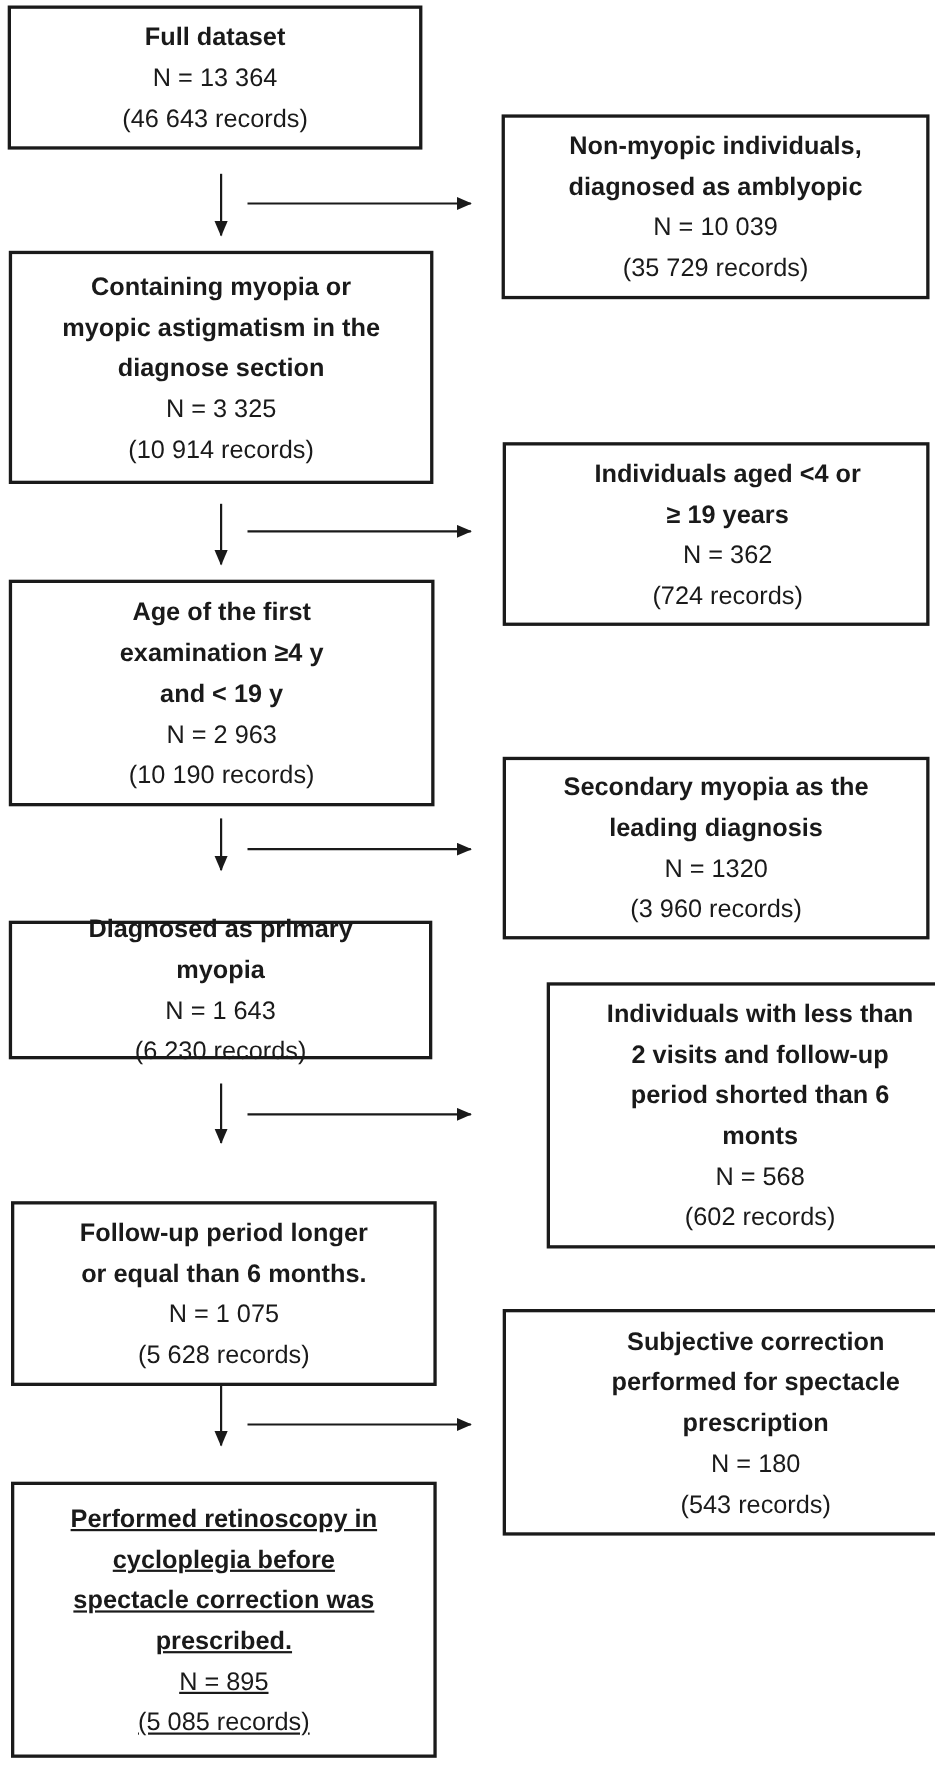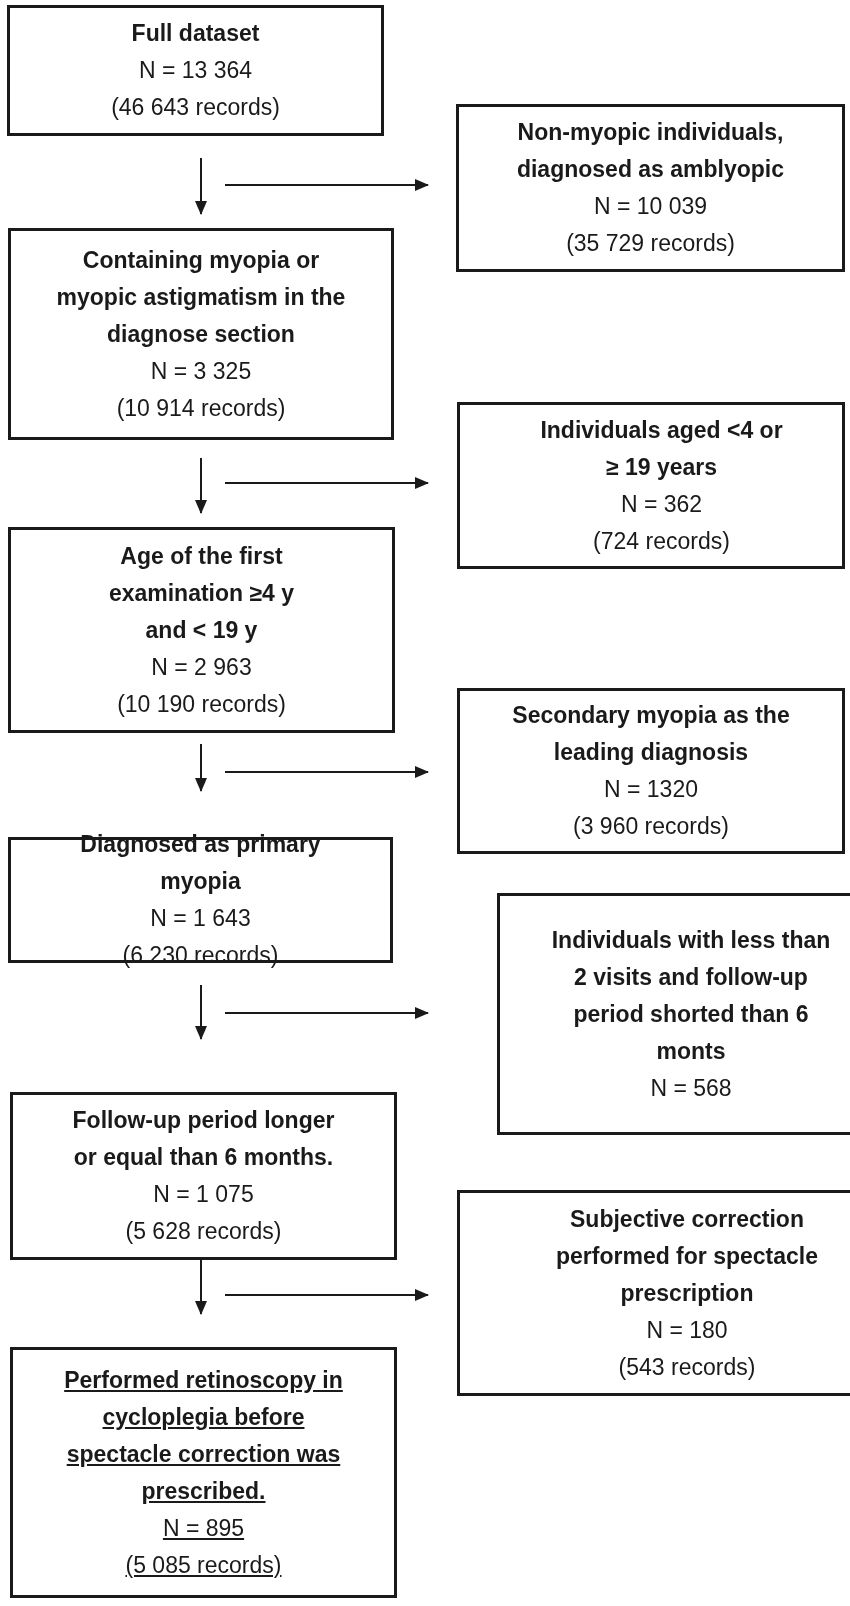--- a/index.html
+++ b/index.html
@@ -137,20 +137,21 @@
     <div class="box-n">N = 1320</div>
     <div class="box-records">(3 960 records)</div>
   </div>
 
   <div class="flow-box" style="left:457px; top:893px; width:388px; height:242px;margin-left:40px;">
     <div class="box-title">Individuals with less than
 2 visits and follow-up
 period shorted than 6
 monts</div>
     <div class="box-n">N = 568</div>
+    <div class="box-records">(602 records)</div>
   </div>
 
   <div class="flow-box" style="left:457px; top:1190px; width:460px; height:206px;">
     <div class="box-title">Subjective correction
 performed for spectacle
 prescription</div>
     <div class="box-n">N = 180</div>
     <div class="box-records">(543 records)</div>
   </div>
 

